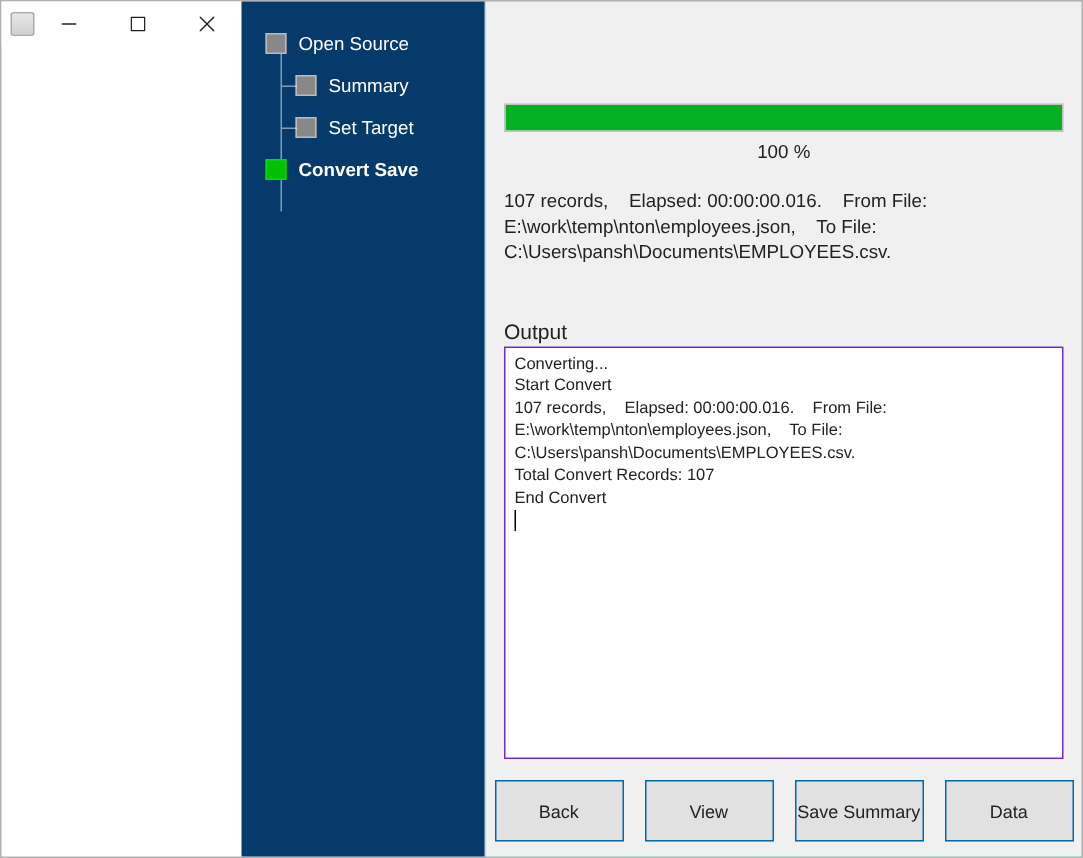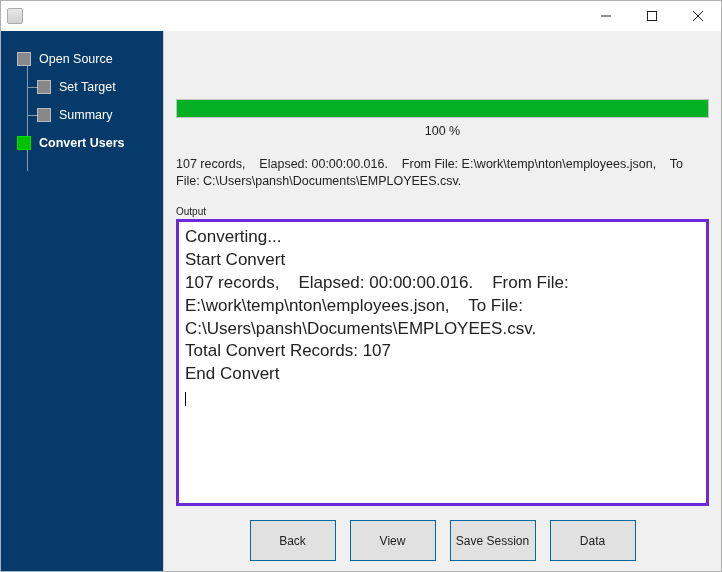--- a/index.html
+++ b/index.html
@@ -1,21 +1,21 @@
 <!DOCTYPE html>
 <html><head>
 <meta charset="utf-8">
 <style>
   * { box-sizing: border-box; margin: 0; padding: 0; }
   body { font-family: "Segoe UI", Tahoma, sans-serif; font-size: 12px; background: #fff; }
   .window {
     width: 722px; height: 572px;
     border: 1px solid #b0b0b0;
     background: #fff;
-    display: flex; flex-direction: column;
+    display: flex; flex-direction: row;
     position: relative;
   }
   .titlebar {
     height: 30px;
     display: flex; align-items: center; justify-content: space-between;
     padding-left: 6px;
     background: #fff;
   }
   .titlebar .app-icon {
     width: 16px; height: 16px;
@@ -85,28 +85,28 @@
     background: #06b025;
     width: 100%;
   }
   .progress-label {
     text-align: center; margin-top: 6px; font-size: 12.5px; color: #222;
   }
   .status-text {
     margin-top: 18px; font-size: 12.5px; line-height: 1.35; color: #222;
     white-space: pre-wrap;
   }
-  .output-label { margin-top: 16px; font-size: 10px; color: #222; }
+  .output-label { margin-top: 36px; font-size: 14px; color: #222; }
   .output-box {
     margin-top: 2px;
     flex: 1;
-    border: 3px solid #6d28d9;
+    border: 1px solid #6d28d9;
     background: #fff;
     padding: 4px 6px;
-    font-size: 17px; line-height: 1.35; color: #222;
+    font-size: 11px; line-height: 1.35; color: #222;
     white-space: pre-wrap;
     overflow-y: auto;
     position: relative;
   }
   .output-cursor {
     display: inline-block; width: 1px; height: 14px;
     background: #000; vertical-align: text-bottom;
   }
   .button-row {
     display: flex; gap: 14px;
@@ -155,29 +155,29 @@
 
     <div class="sidebar">
       <div class="tree-vline"></div>
 
       <div class="tree-item root">
         <div class="box"></div>
         <span class="tree-label">Open Source</span>
       </div>
       <div class="tree-item child">
         <div class="box"></div>
-        <span class="tree-label">Set Target</span>
+        <span class="tree-label">Summary</span>
       </div>
       <div class="tree-item child">
         <div class="box"></div>
-        <span class="tree-label">Summary</span>
+        <span class="tree-label">Set Target</span>
       </div>
       <div class="tree-item root active">
         <div class="box active"></div>
-        <span class="tree-label">Convert Users</span>
+        <span class="tree-label">Convert Save</span>
       </div>
     </div>
 
     <div class="main">
       <div class="content">
 
         <div class="progress-wrap">
           <div class="progress-track">
             <div class="progress-fill" style="width:100%"></div>
           </div>
@@ -192,19 +192,19 @@
 107 records,    Elapsed: 00:00:00.016.    From File: E:\work\temp\nton\employees.json,    To File: C:\Users\pansh\Documents\EMPLOYEES.csv.
 Total Convert Records: 107
 End Convert</span>
 <span class="output-cursor"></span></div>
 
       </div>
 
       <div class="button-row">
         <div class="btn">Back</div>
         <div class="btn">View</div>
-        <div class="btn">Save Session</div>
+        <div class="btn">Save Summary</div>
         <div class="btn">Data</div>
       </div>
     </div>
 
   </div>
 </div>
 
 </body></html>

